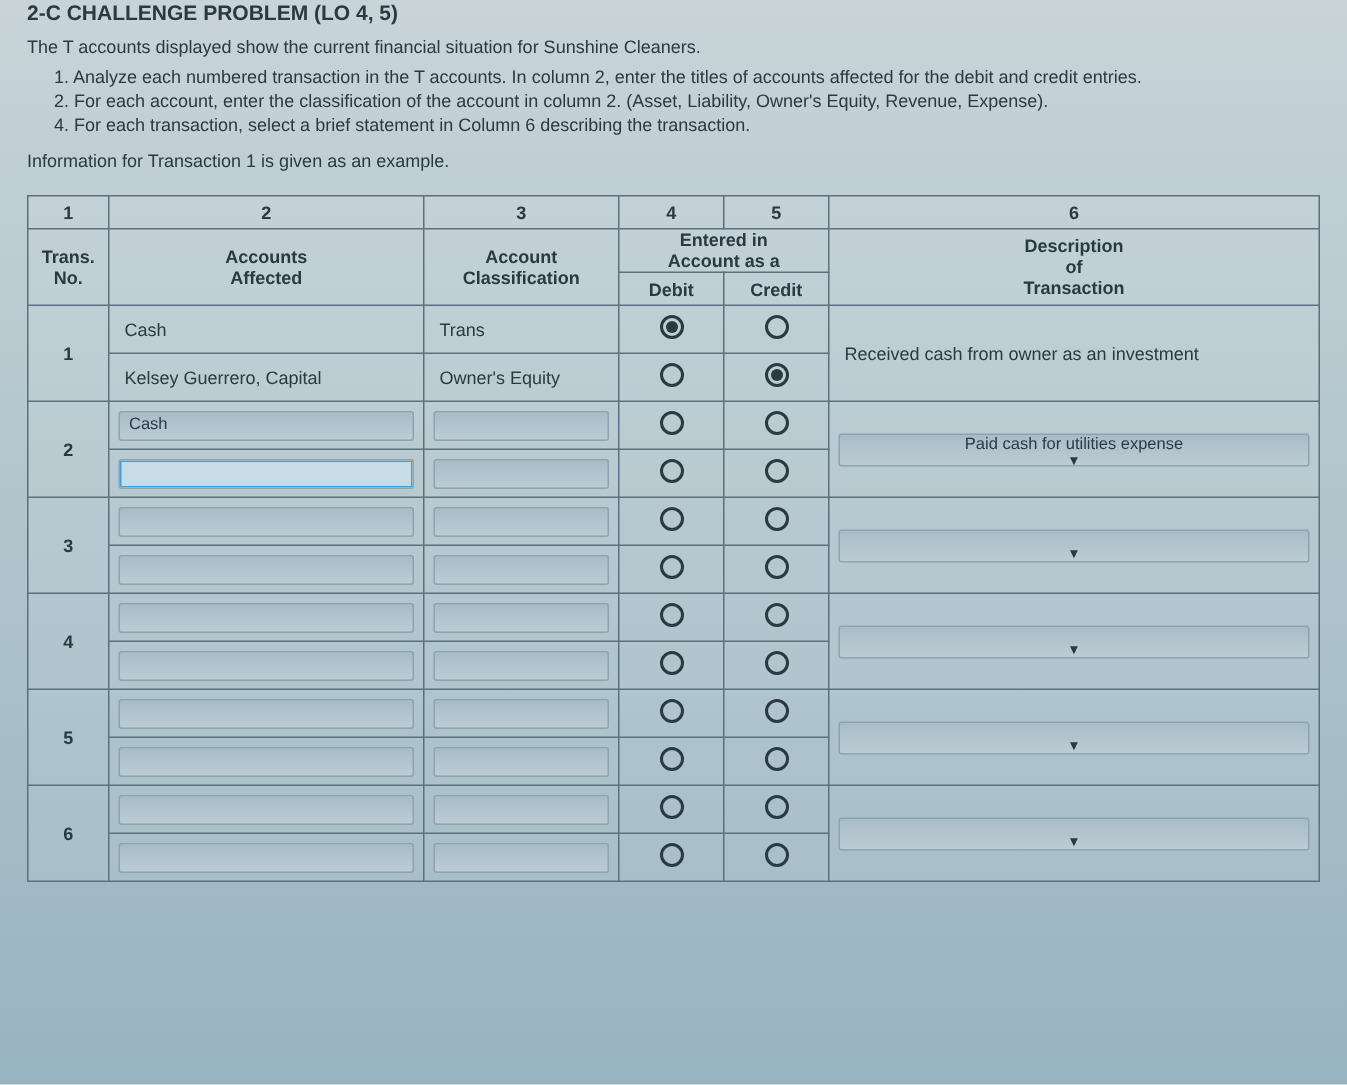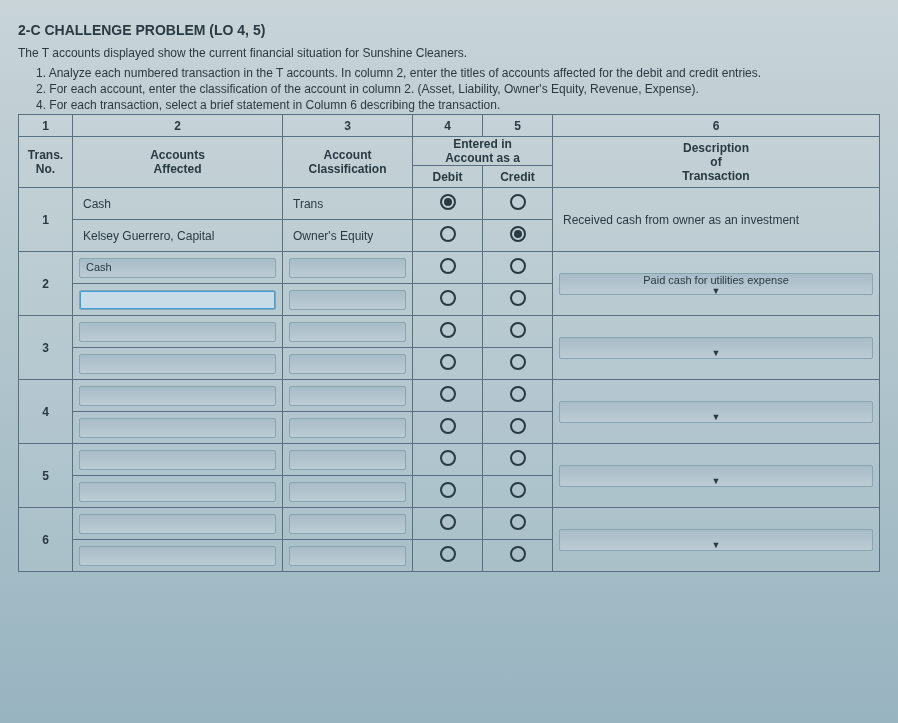--- a/index.html
+++ b/index.html
@@ -8,21 +8,21 @@
     padding: 0;
     font-family: Arial, Helvetica, sans-serif;
     background: linear-gradient(180deg, #c8d4d8 0%, #b0c4cc 50%, #98b4c0 100%);
     color: #2a3a42;
     font-size: 12px;
     width: 898px;
     height: 723px;
     overflow: hidden;
   }
   .page {
-    padding: 22px 18px 0 18px;
+    padding: 0 18px 0 18px;
     border-radius: 20px;
   }
   .title {
     font-weight: bold;
     font-size: 14px;
     margin-bottom: 8px;
   }
   .subtitle {
     font-weight: bold;
     font-size: 12px;
@@ -141,20 +141,21 @@
 
 <div class="page">
   <div class="title">2-C CHALLENGE PROBLEM (LO 4, 5)</div>
 
   <div class="instr-line">The T accounts displayed show the current financial situation for Sunshine Cleaners.</div>
   <div class="instr-list">
     <div>1. Analyze each numbered transaction in the T accounts. In column 2, enter the titles of accounts affected for the debit and credit entries.</div>
     <div>2. For each account, enter the classification of the account in column 2. (Asset, Liability, Owner's Equity, Revenue, Expense).</div>
     <div>4. For each transaction, select a brief statement in Column 6 describing the transaction.</div>
   </div>
+  <div class="example-note">Information for Transaction 1 is given as an example.</div>
 
   <table class="worksheet">
 
     <tbody>
         <tr>
       <th class="colnum trans-no">1</th>
       <th class="colnum acct-col">2</th>
       <th class="colnum class-col">3</th>
       <th class="colnum dc-col">4</th>
       <th class="colnum dc-col">5</th>

